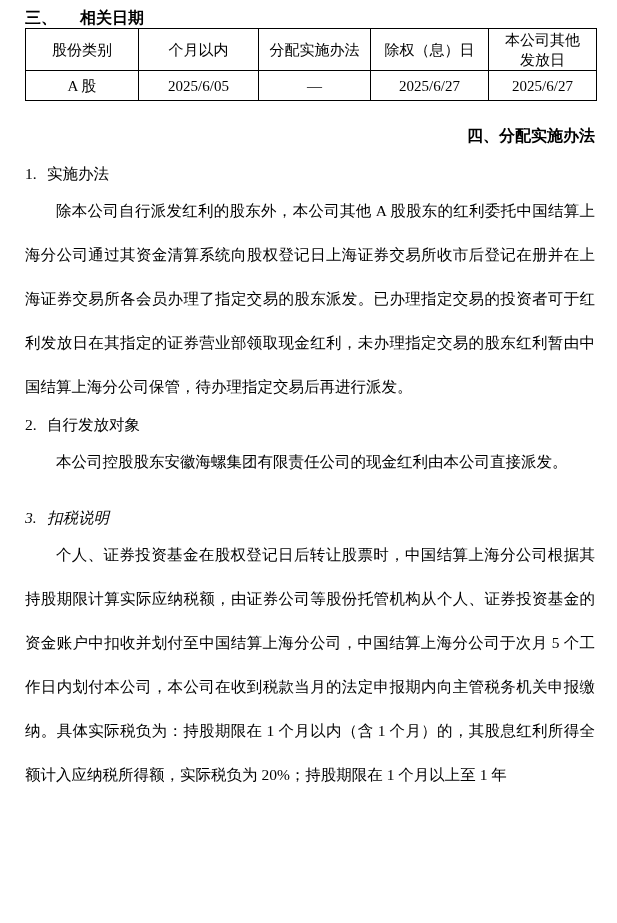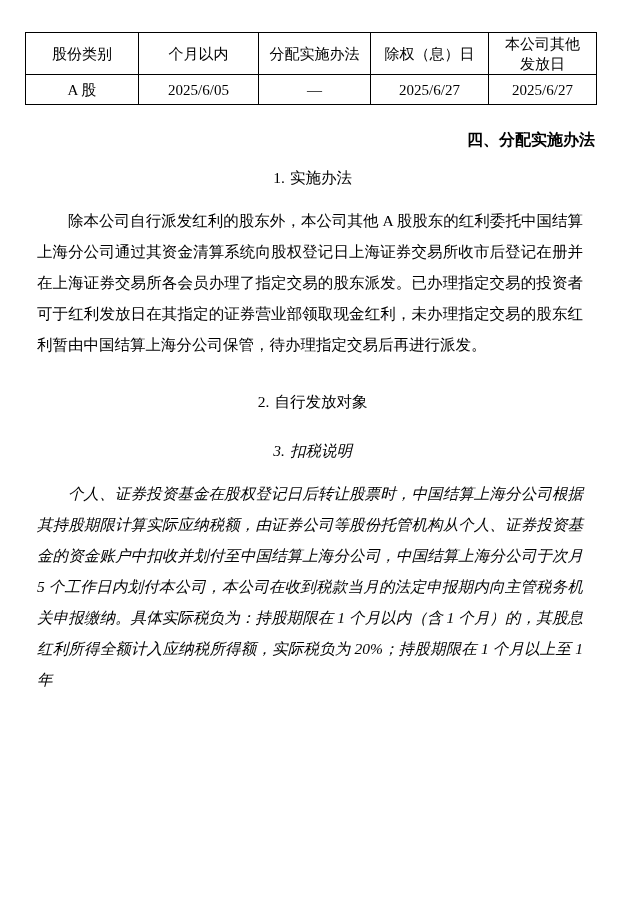--- a/index.html
+++ b/index.html
@@ -23,66 +23,67 @@
     font-size: 16px;
     line-height: 20px;
     white-space: nowrap;
   }
   .sec-heading .h-num {
     display: inline-block;
     width: 55px;
   }
   table.dates-table {
     width: 571px;
-    margin-top: 24px;
     border-collapse: collapse;
     table-layout: fixed;
     text-align: center;
     font-size: 15px;
   }
   table.dates-table th,
   table.dates-table td {
     border: 1px solid #000000;
     font-weight: normal;
     padding: 0 2px;
     vertical-align: middle;
     line-height: 20px;
   }
   table.dates-table thead th { height: 41px; }
   table.dates-table tbody td { height: 29px; }
   .h4-heading { margin-top: 25px; text-align: right; }
   .list-item {
     line-height: 31px;
     white-space: nowrap;
-    text-align: center;
   }
   .list-item .i-num {
     display: inline-block;
     width: 22px;
   }
   .item-1 { margin-top: 12px; }
-  .item-2 { margin-top: 26px; }
+  .item-2 { }
   .item-3 { margin-top: 18px; font-style: italic; }
   p.para {
-    margin: 12px;
-    line-height: 31px;
+    margin: 0;
+    line-height: 44px;
     text-align: justify;
     text-justify: inter-ideograph;
     text-indent: 2em;
   }
   .para-1 { margin-top: 2px; }
   .para-2 { margin-top: 18px; }
   .para-3a { margin-top: 12px; }
-  .para-3b { margin-top: 10px; font-style: italic; }
+  .para-3b { margin-top: 10px; }
 </style>
 </head>
 <body>
 
 <div>
 
+  <div class="sec-heading">
+    <span class="h-num">三、</span><span class="h-title">相关日期</span>
+  </div>
 
   <table class="dates-table">
     <colgroup>
       <col style="width:113px">
         <col style="width:120px">
         <col style="width:112px">
         <col style="width:118px">
         <col style="width:108px">
     </colgroup>
     <thead>
@@ -110,19 +111,20 @@
   </div>
 
   <div class="list-item item-1">
     <span class="i-num">1.</span><span>实施办法</span>
   </div>
   <p class="para para-1">除本公司自行派发红利的股东外，本公司其他 A 股股东的红利委托中国结算上海分公司通过其资金清算系统向股权登记日上海证券交易所收市后登记在册并在上海证券交易所各会员办理了指定交易的股东派发。已办理指定交易的投资者可于红利发放日在其指定的证券营业部领取现金红利，未办理指定交易的股东红利暂由中国结算上海分公司保管，待办理指定交易后再进行派发。</p>
 
   <div class="list-item item-2">
     <span class="i-num">2.</span><span>自行发放对象</span>
   </div>
+  <p class="para para-2">本公司控股股东安徽海螺集团有限责任公司的现金红利由本公司直接派发。</p>
 
   <div class="list-item item-3">
     <span class="i-num">3.</span><span>扣税说明</span>
   </div>
   <p class="para para-3b">个人、证券投资基金在股权登记日后转让股票时，中国结算上海分公司根据其持股期限计算实际应纳税额，由证券公司等股份托管机构从个人、证券投资基金的资金账户中扣收并划付至中国结算上海分公司，中国结算上海分公司于次月 5 个工作日内划付本公司，本公司在收到税款当月的法定申报期内向主管税务机关申报缴纳。具体实际税负为：持股期限在 1 个月以内（含 1 个月）的，其股息红利所得全额计入应纳税所得额，实际税负为 20%；持股期限在 1 个月以上至 1 年</p>
 
 </div>
 
 </body></html>

